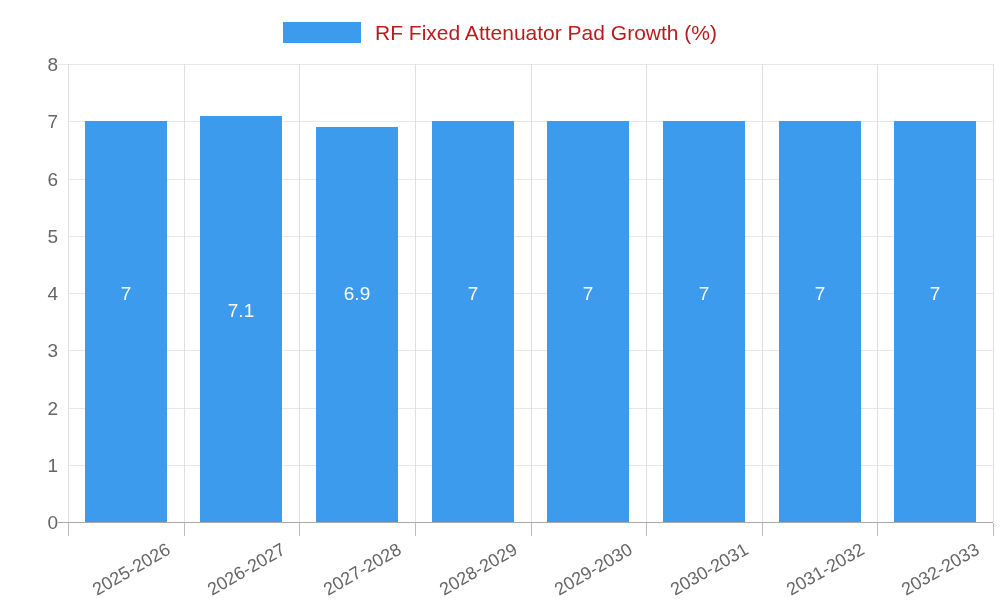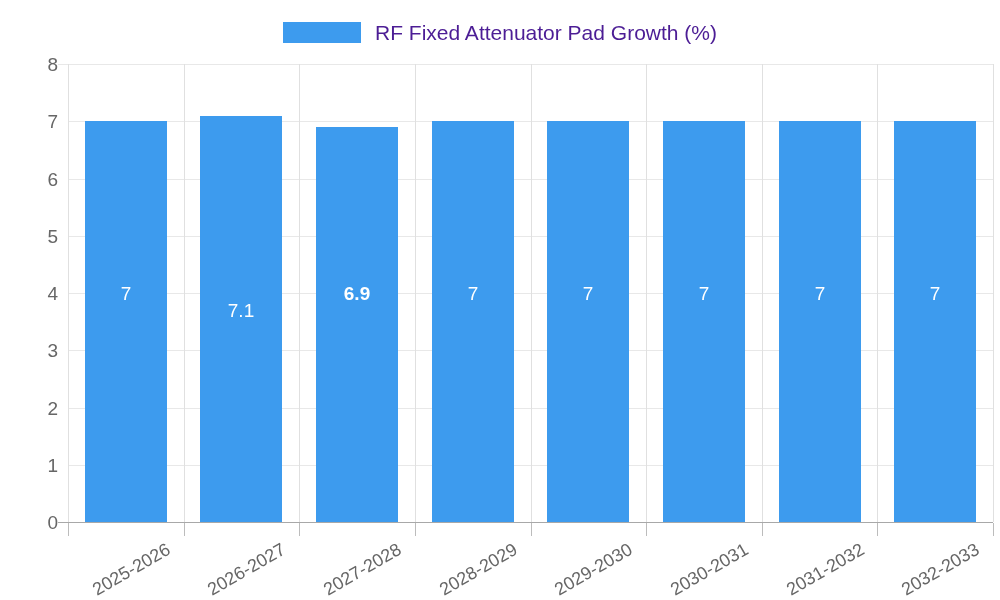--- a/index.html
+++ b/index.html
@@ -35,21 +35,21 @@
     gap: 14px;
   }
   #legend-swatch {
     width: 78px;
     height: 21px;
     background: #3d9bee;
     flex: 0 0 auto;
   }
   #legend-label {
     font-size: 21px;
-    color: #4c1d95;
+    color: #b91c1c;
     line-height: 1;
     white-space: nowrap;
   }
 
   
   #plot {
     position: absolute;
     left: 68px;
     top: 64px;
     width: 925px;
@@ -187,21 +187,21 @@
       <div class="vgrid" style="left: 694px;"></div>
       <div class="vgrid" style="left: 809px;"></div>
       <div class="vgrid" style="left: 925px;"></div>
       <div class="bar" title="2025-2026: 7" style="left: 17px; width: 82px; height: 400.75px; background: rgb(61, 155, 238);">
         <div class="bar-value" style="top: 162.75px;">7</div>
       </div>
       <div class="bar" title="2026-2027: 7.1" style="left: 132px; width: 82px; height: 406.475px; background: rgb(61, 155, 238);">
         <div class="bar-value" style="top: 185px;">7.1</div>
       </div>
       <div class="bar" title="2027-2028: 6.9" style="left: 248px; width: 82px; height: 395.025px; background: rgb(61, 155, 238);">
-        <div class="bar-value" style="top: 157.025px; font-weight: bold;">6.9</div>
+        <div class="bar-value" style="top: 157.025px;">6.9</div>
       </div>
       <div class="bar" title="2028-2029: 7" style="left: 364px; width: 82px; height: 400.75px; background: rgb(61, 155, 238);">
         <div class="bar-value" style="top: 162.75px;">7</div>
       </div>
       <div class="bar" title="2029-2030: 7" style="left: 479px; width: 82px; height: 400.75px; background: rgb(61, 155, 238);">
         <div class="bar-value" style="top: 162.75px;">7</div>
       </div>
       <div class="bar" title="2030-2031: 7" style="left: 595px; width: 82px; height: 400.75px; background: rgb(61, 155, 238);">
         <div class="bar-value" style="top: 162.75px;">7</div>
       </div>

